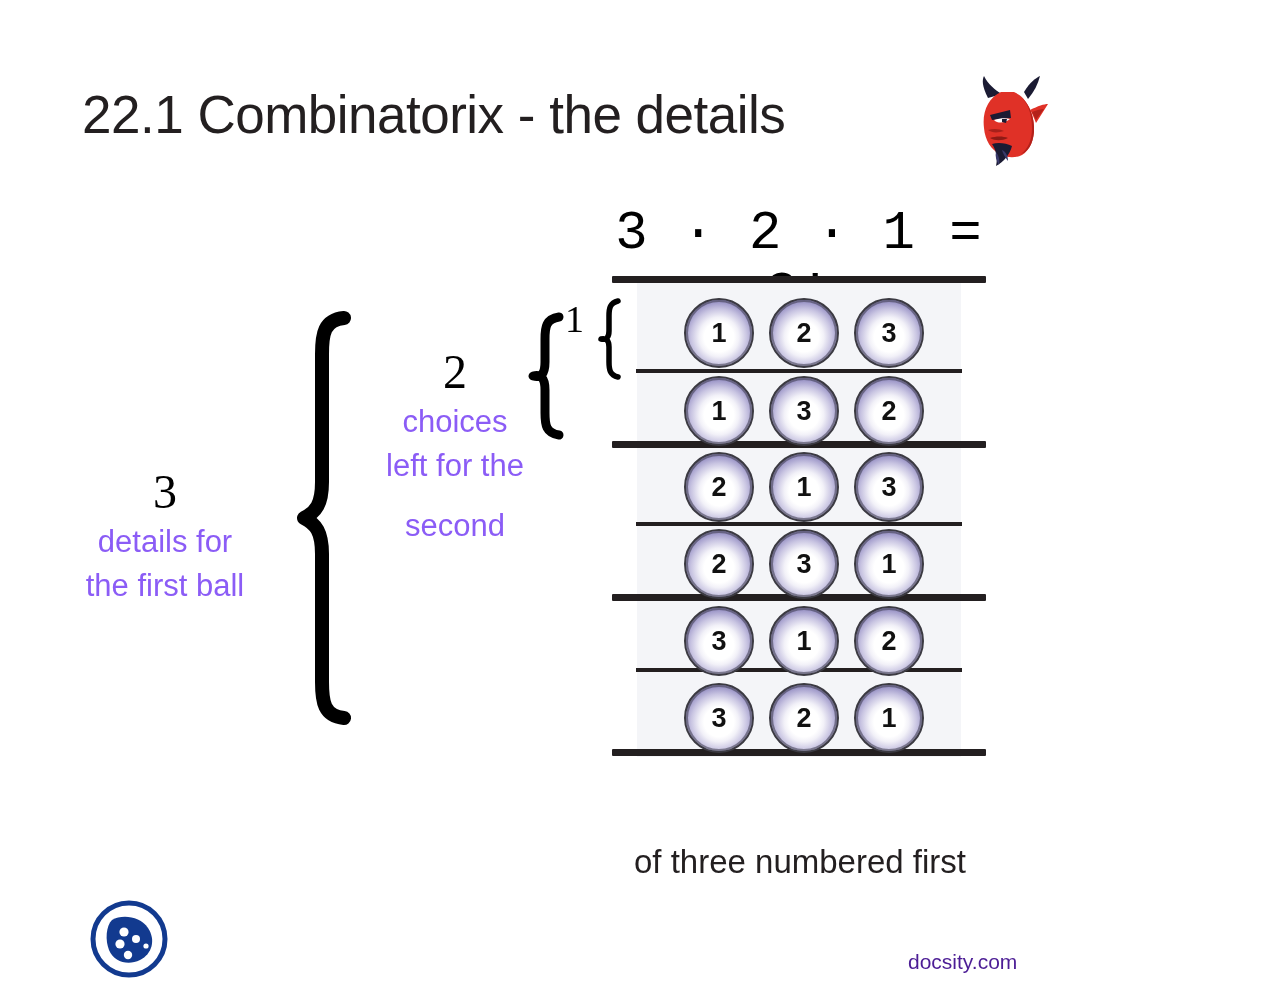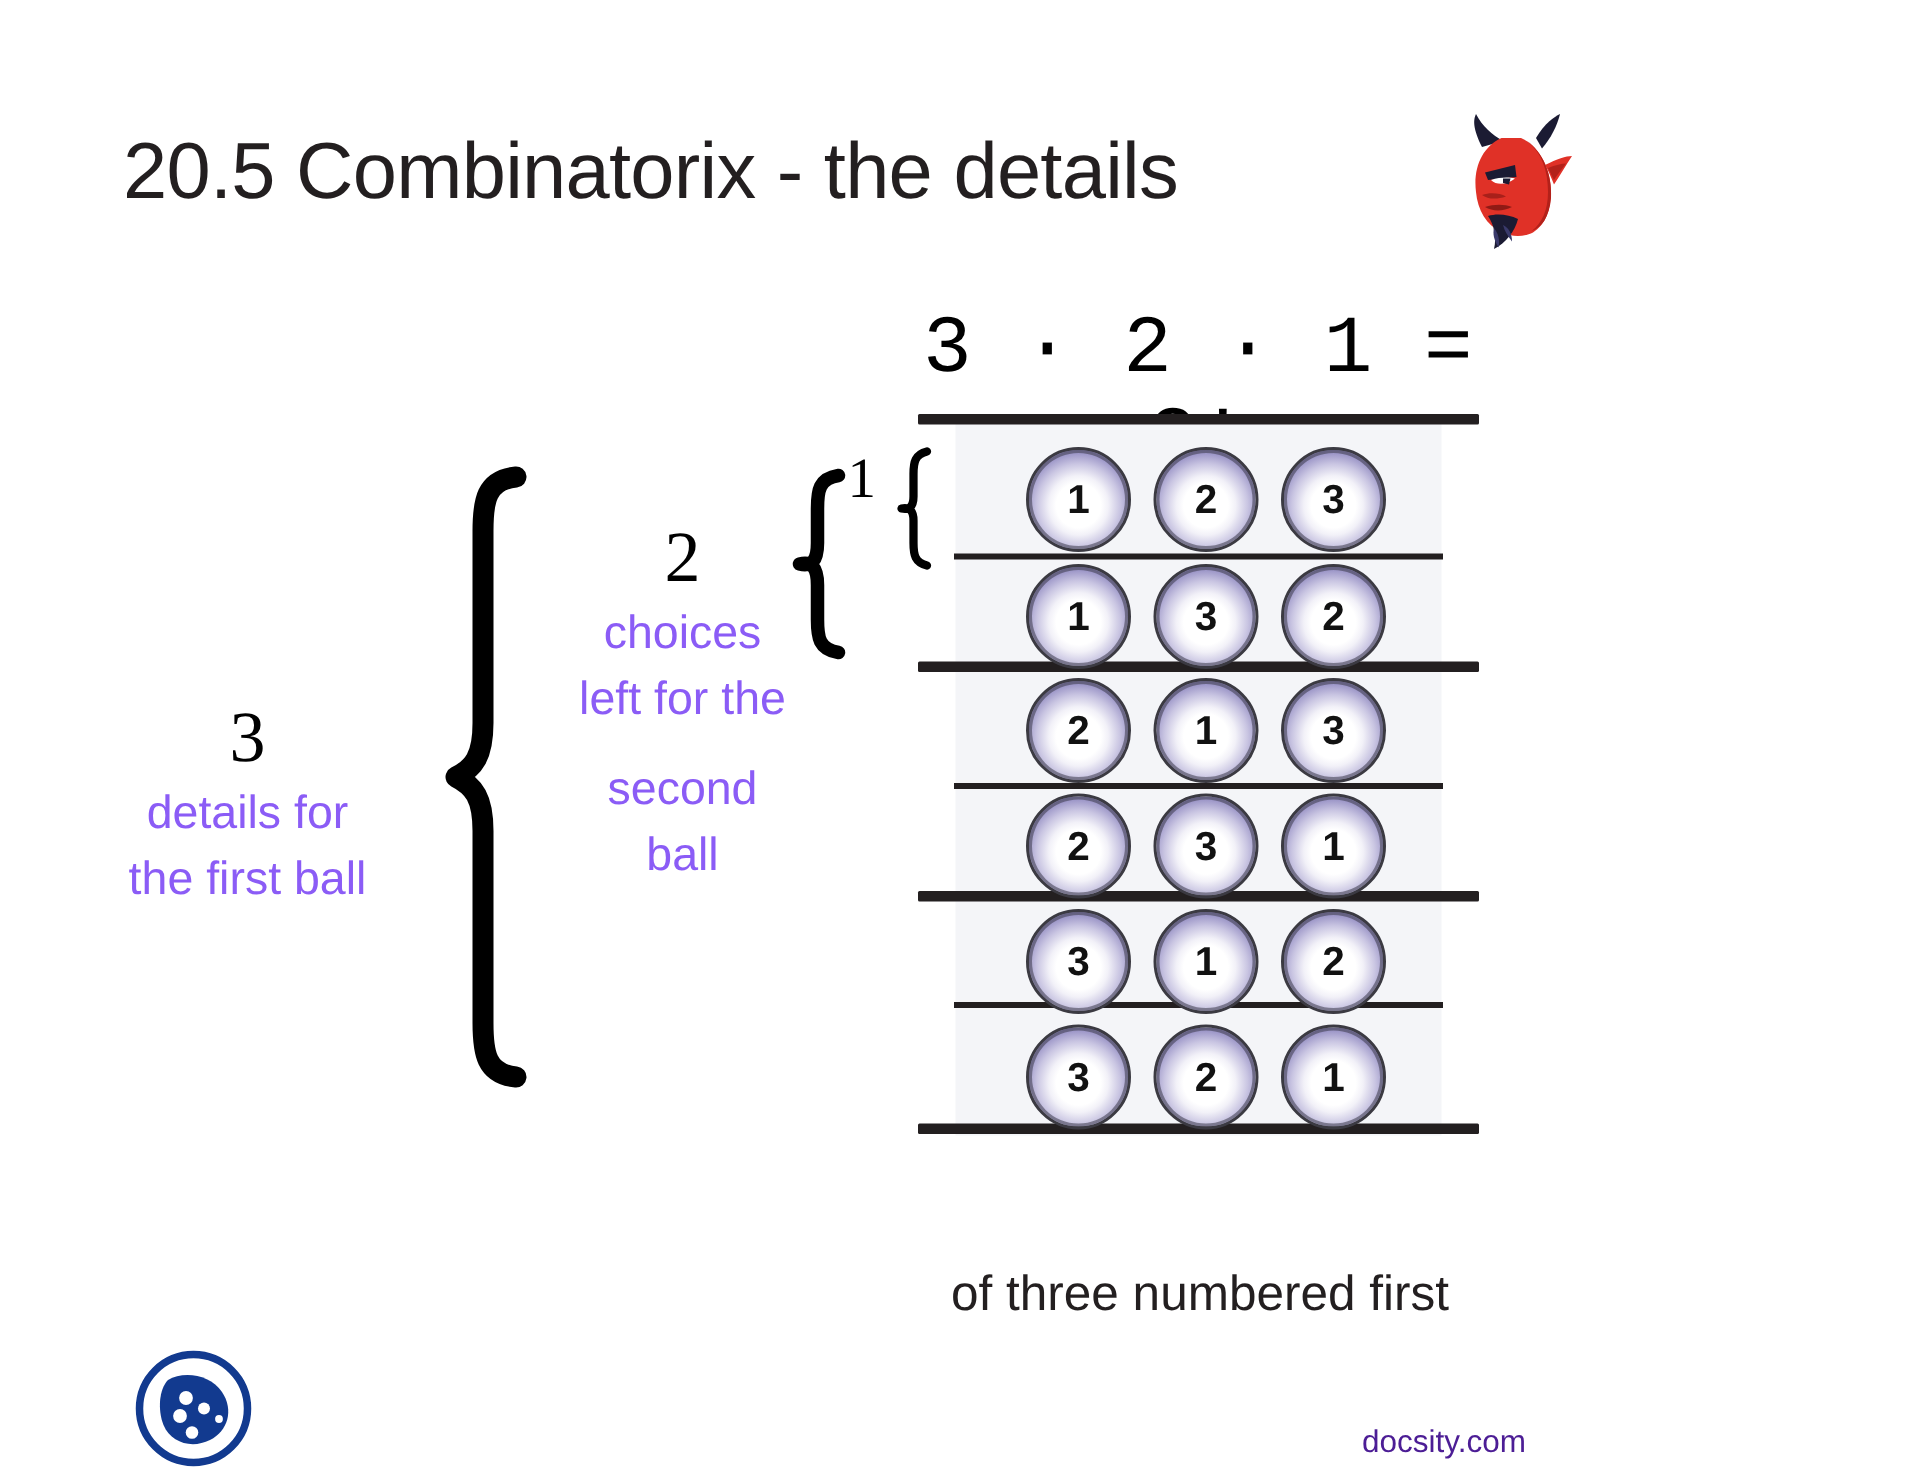--- a/index.html
+++ b/index.html
@@ -197,21 +197,21 @@
     font-size: 21px;
     color: #4c1d95;
     white-space: nowrap;
   }
 </style>
 </head>
 <body>
 
 <div id="slide">
 
-  <div id="title-text">20.5 Combinatorix - the details</div>
+  <div id="title-text">22.1 Combinatorix - the details</div>
 
   <svg id="devil-icon" viewBox="0 0 108 108">
     <g>
 
       <path d="M30 36 C24 24 24 18 26 14 C30 22 37 28 44 32 Z" fill="#1b1b33"></path>
 
       <path d="M66 30 C72 20 78 16 82 14 C80 22 76 30 70 37 Z" fill="#1b1b33"></path>
 
       <path d="M43 30 C30 36 24 50 26 66 C27 78 33 88 43 93 C50 96 58 96 64 93
                C72 88 76 78 76 66 C76 50 68 35 56 30 Z" fill="#e03127"></path>
@@ -341,21 +341,20 @@
     <span class="annot-num">3</span>
     <span class="annot-text">details for</span>
     <span class="annot-text" style="margin-top:0;">the first ball</span>
   </div>
 
   <div id="annot-2">
     <span class="annot-num">2</span>
     <span class="annot-text">choices</span>
     <span class="annot-text" style="margin-top:0;">left for the</span>
     <span class="annot-text" style="margin-top:16px;">second</span>
-    <span class="annot-text" style="margin-top:0;">ball</span>
   </div>
 
   <div id="annot-1">
     <span class="annot-num small">1</span>
   </div>
 
   <div id="caption">
     <br>
     <span>of three numbered first</span>
   </div>

